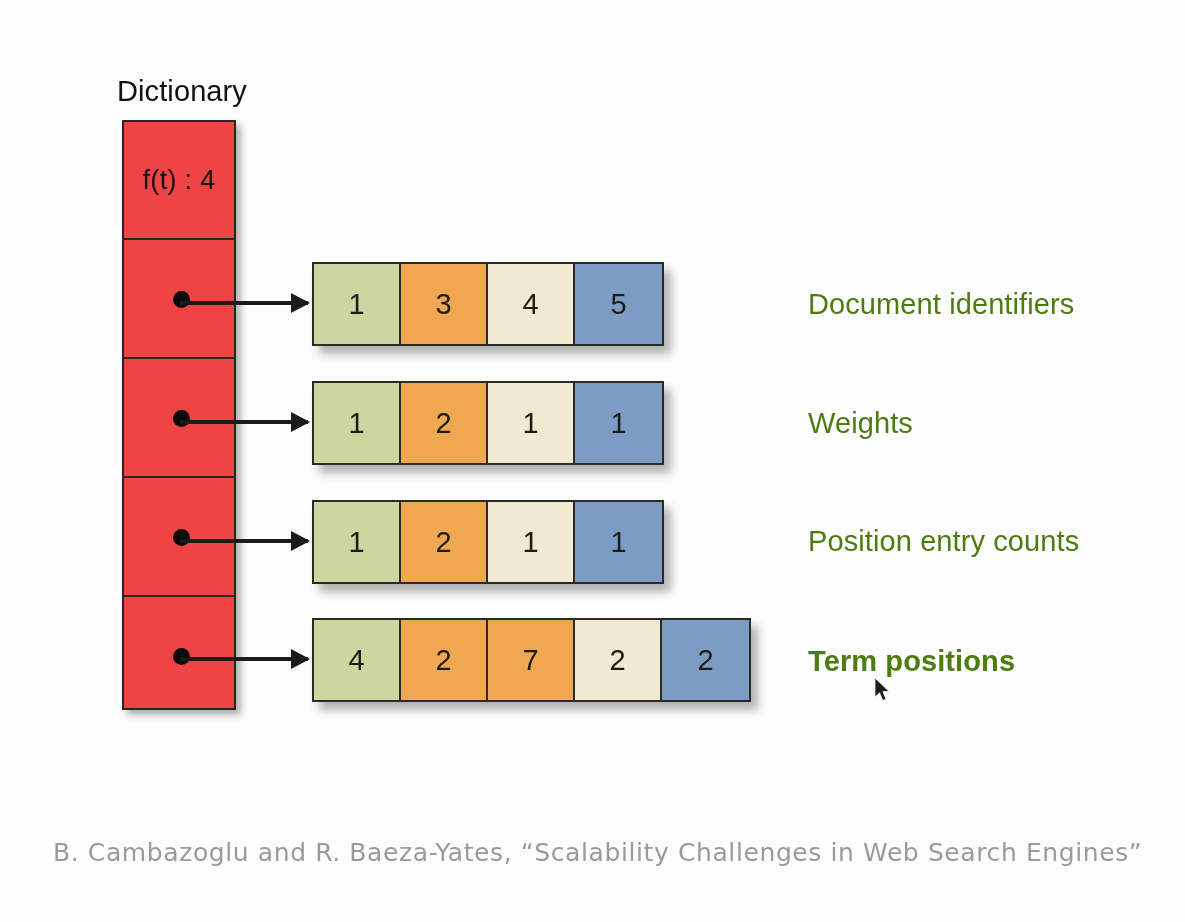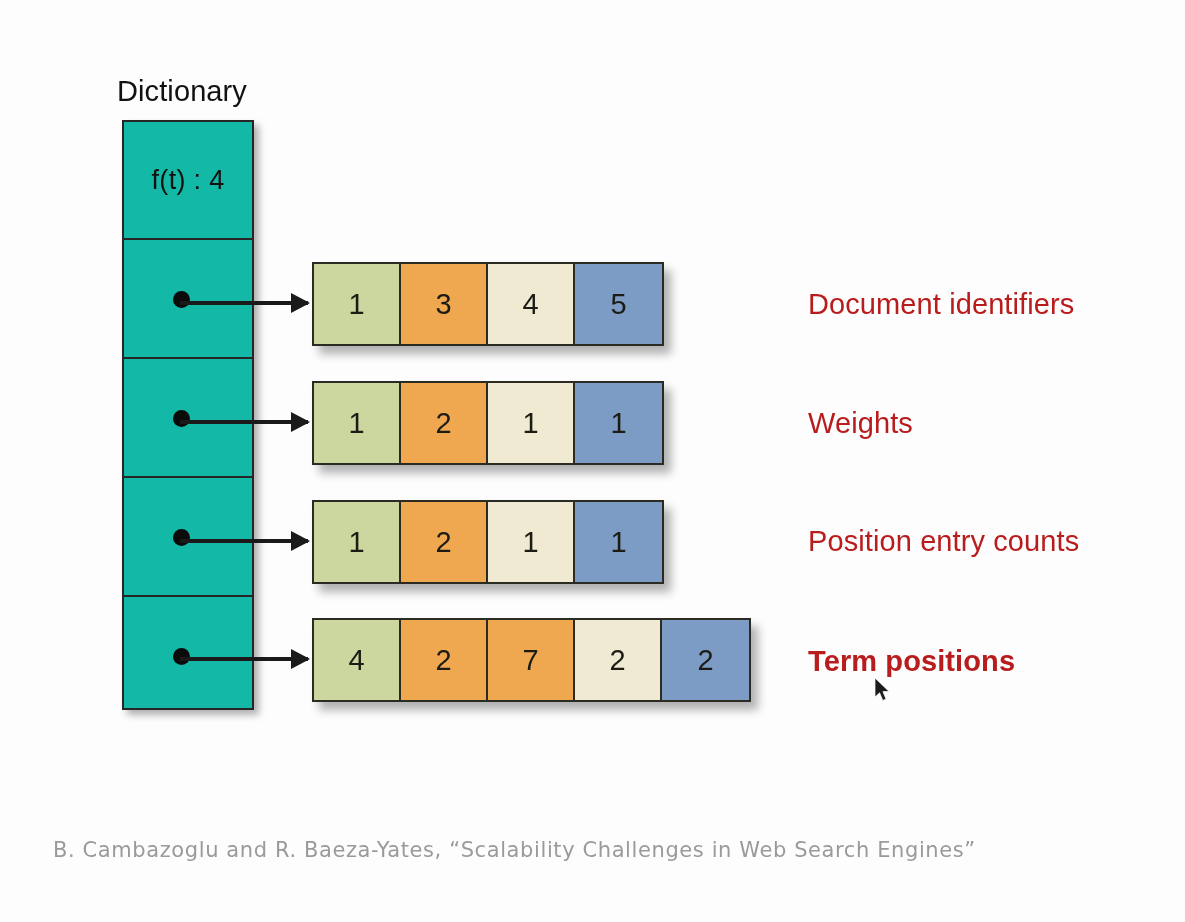--- a/index.html
+++ b/index.html
@@ -32,24 +32,24 @@
     font-weight: 400;
     letter-spacing: 0.1px;
     margin-top: 46px;
   }
 
   
   .dict-box {
     position: absolute;
     left: 122px;
     top: 120px;
-    width: 132px;
+    width: 114px;
     height: 590px;
     border: 2.5px solid #262626;
-    background: #14b8a6;
+    background: #ef4444;
     box-sizing: border-box;
     box-shadow: 5px 5px 7px rgba(0,0,0,0.30);
   }
   .dict-cell {
     position: absolute;
     left: 0;
     width: 100%;
     box-sizing: border-box;
     border-bottom: 2.5px solid #262626;
   }
@@ -124,31 +124,31 @@
   .cell:last-child { border-right: none; }
   .cell.green  { background: #cbd79f; }
   .cell.orange { background: #efa84f; }
   .cell.cream  { background: #f1ead3; }
   .cell.blue   { background: #7c9cc5; }
 
   
   .side-label {
     position: absolute;
     font-size: 29px;
-    color: #b91c1c;
+    color: #4d7c0f;
     white-space: nowrap;
     letter-spacing: 0.1px;
   }
 
   
   .citation {
     position: absolute;
     left: 53px;
     top: 838px;
-    font-size: 21px;
+    font-size: 25px;
     color: #9a9a9a;
     letter-spacing: 0.6px;
     white-space: nowrap;
     font-family: "DejaVu Sans", sans-serif;
   }
 
   
   .cursor {
     position: absolute;
     left: 875px;

